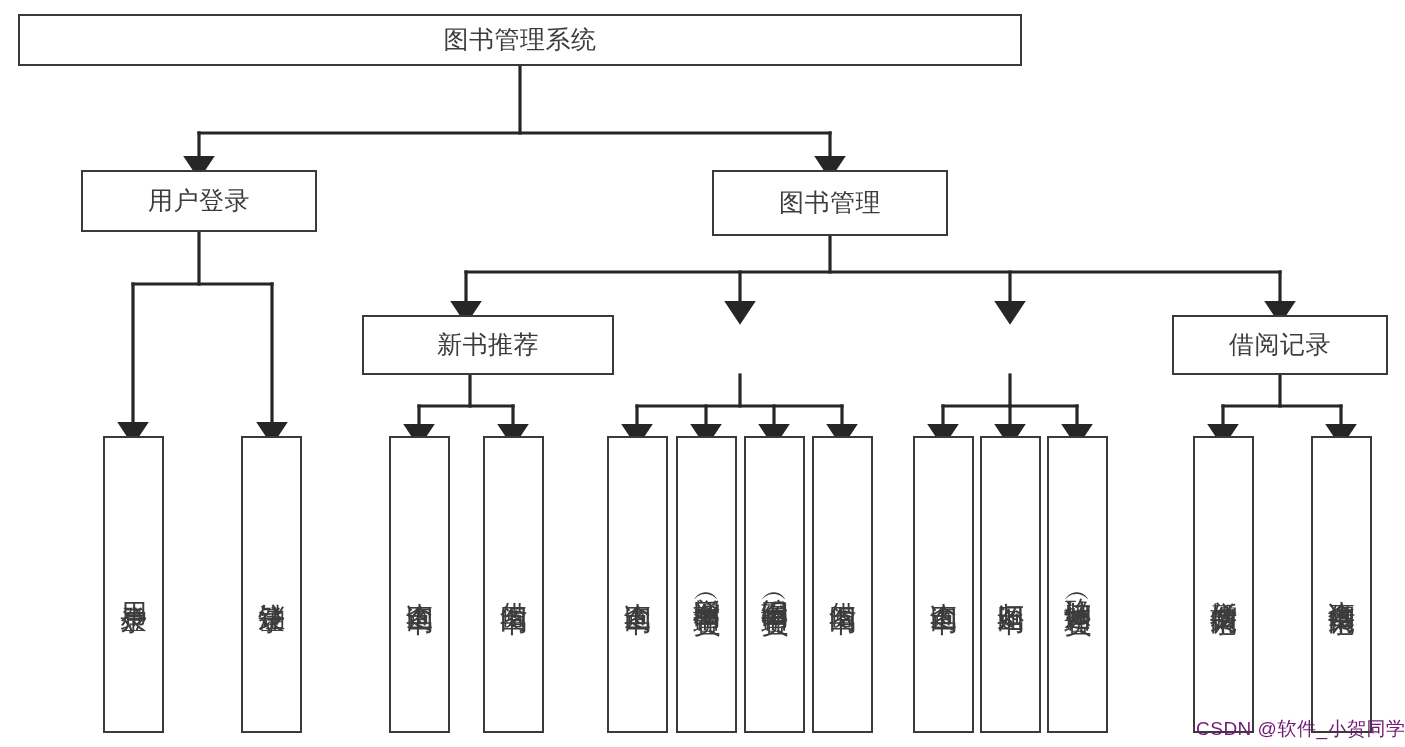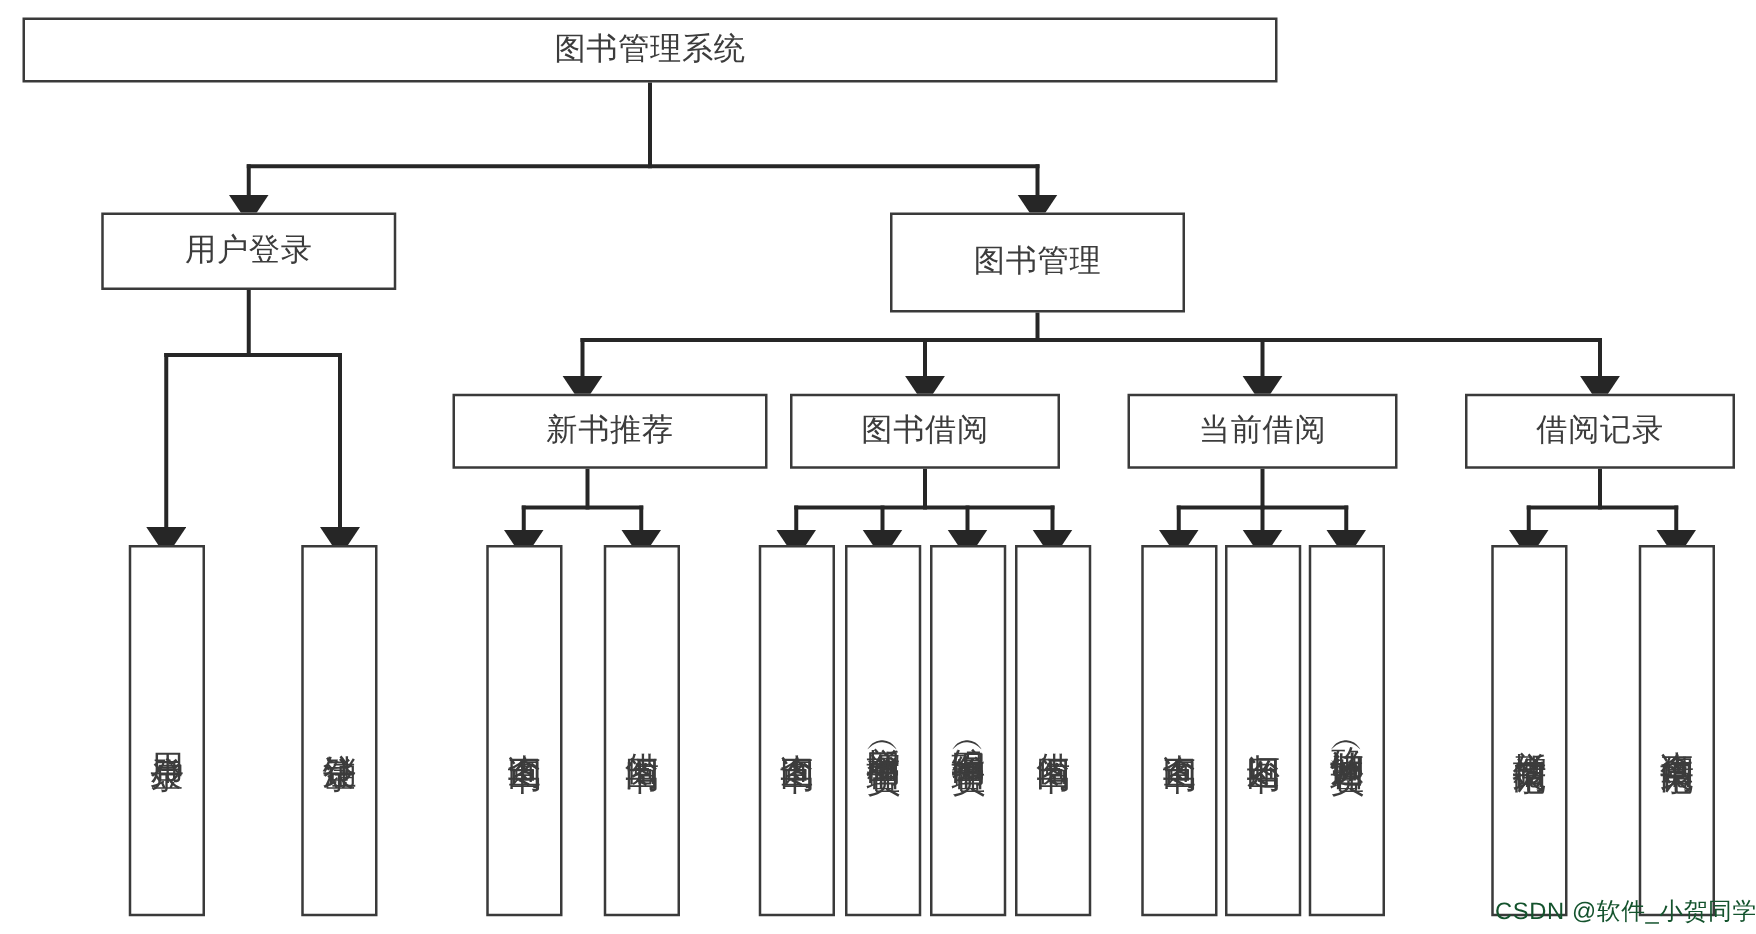--- a/index.html
+++ b/index.html
@@ -58,21 +58,21 @@
     text-orientation: upright;
     font-size: 27px;
     line-height: 1.06;
     letter-spacing: 2px;
     max-height: 100%;
     white-space: nowrap;
   }
   .watermark {
     position: absolute;
     font-size: 19px;
-    color: #14532d;
+    color: #701a75;
     white-space: nowrap;
     letter-spacing: 0.5px;
   }
 </style>
 </head>
 <body>
 
 <div id="diagram-root">
 
   <svg id="connector-layer" width="1405" height="747" viewBox="0 0 1405 747">
@@ -128,32 +128,26 @@
     </g>
   </svg>
 
   <div class="node node-h node-root" style="left:18px; top:14px; width:1004px; height:52px;">
     <span class="node-label">图书管理系统</span>
   </div>
 
   <div class="node node-h" style="left:81px; top:170px; width:236px; height:62px;">
     <span class="node-label">用户登录</span>
   </div>
-  <div class="node node-h" style="left:712px; top:170px; width:236px; height:80px;">
+  <div class="node node-h" style="left:712px; top:170px; width:236px; height:66px;">
     <span class="node-label">图书管理</span>
   </div>
 
   <div class="node node-h" style="left:362px; top:315px; width:252px; height:60px;">
     <span class="node-label">新书推荐</span>
-  </div>
-  <div class="node node-h" style="left:632px; top:315px; width:216px; height:60px;">
-    <span class="node-label">图书借阅</span>
-  </div>
-  <div class="node node-h" style="left:902px; top:315px; width:216px; height:60px;">
-    <span class="node-label">当前借阅</span>
   </div>
   <div class="node node-h" style="left:1172px; top:315px; width:216px; height:60px;justify-content:center;">
     <span class="node-label">借阅记录</span>
   </div>
 
   <div class="node node-v" style="left:103px; top:436px; width:61px; height:297px;">
     <span class="node-label">用户登录</span>
   </div>
   <div class="node node-v" style="left:241px; top:436px; width:61px; height:297px;">
     <span class="node-label">注销登录</span>

